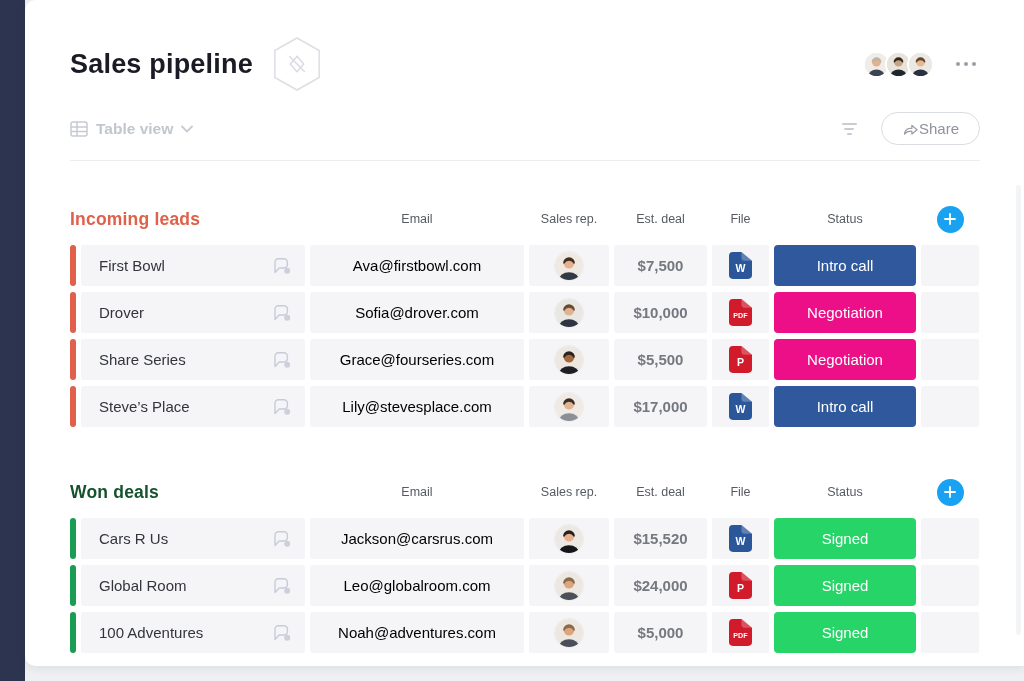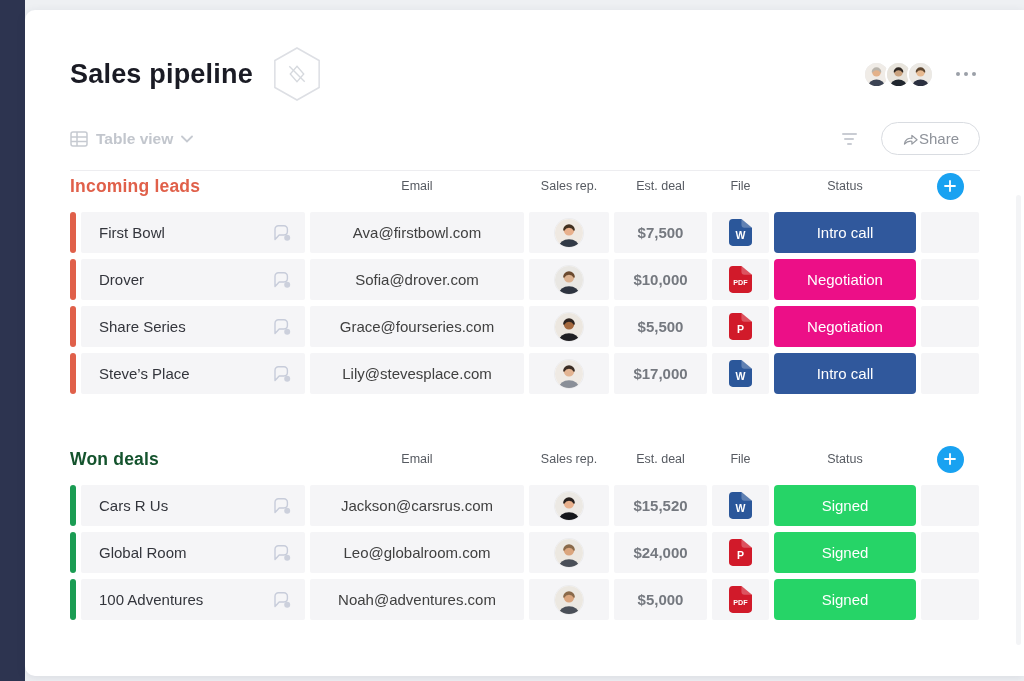--- a/index.html
+++ b/index.html
@@ -8,21 +8,21 @@
     font-family: "Liberation Sans", sans-serif;
     background:#eef0f3;
     position:relative;
     overflow:hidden;
   }
   .side-strip{
     position:absolute; left:0; top:0; width:25px; height:681px;
     background:#2d3450;
   }
   .card{
-    position:absolute; left:25px; top:10px; width:999px; height:666px;
+    position:absolute; left:25px; top:0; width:999px; height:666px;
     background:#ffffff; border-radius:10px 0 0 10px;
     box-shadow:0 2px 10px rgba(40,48,80,.10);
     overflow:hidden;
   }
   .scroll-track{
     position:absolute; right:3px; top:185px; width:5px; height:450px;
     background:#f3f4f6; border-radius:3px;
   }
   
   .board-header{
@@ -56,21 +56,21 @@
   .filter-icon i:nth-child(1){ width:15px;} .filter-icon i:nth-child(2){ width:10px;} .filter-icon i:nth-child(3){ width:5px;}
   .share-btn{
     display:flex; align-items:center; gap:0;
     border:1px solid #d9dce1; border-radius:17px;
     padding:7px 20px; background:#fff; cursor:pointer;
     font-size:15px; color:#8e929a; font-family:inherit;
   }
   .divider{ border:none; border-top:1px solid #ededf0; margin:15px 44px 0 45px; }
   
   .groups{ padding:0 0 0 45px; }
-  .group{ width:909px; }
+  .group{ margin-top:43px; width:909px; }
   .group + .group{ margin-top:50px; }
   .grid{
     display:grid;
     grid-template-columns:6px 224px 214px 80px 93px 57px 142px 58px;
     column-gap:5px;
   }
   .group-head{ align-items:center; height:30px; margin-bottom:11px; }
   .group-title{
     grid-column:1 / span 2;
     font-size:17.5px; font-weight:700; letter-spacing:.2px;
@@ -80,21 +80,21 @@
   .add-btn{
     width:27px; height:27px; border-radius:50%; border:none; cursor:pointer;
     background:#19a2f1; color:#fff; font-size:18px; line-height:27px;
     display:flex; align-items:center; justify-content:center; padding:0;
     font-family:inherit;
   }
   .row{ height:41px; margin-bottom:6px; }
   .cell{
     background:#f5f5f7; border-radius:2px;
     display:flex; align-items:center; justify-content:center;
-    font-size:15px; color:#404040;
+    font-size:15px; color:#000000;
   }
   .bar{ border-radius:3px; }
   .name-cell{ justify-content:flex-start; padding:0 13px 0 18px; color:#33353c; cursor:pointer;}
   .name-cell .row-name{ flex:1; font-size:15px; color:#33353c; }
   .email-cell{ cursor:pointer; }
   .rep-cell{ cursor:pointer; }
   .deal-cell{ color:#74787f; font-size:15px; cursor:pointer;font-weight:bold;}
   .file-cell{ cursor:pointer; }
   .status-cell{
     border-radius:4px; color:#fff; font-size:15px; font-weight:400; cursor:pointer;

